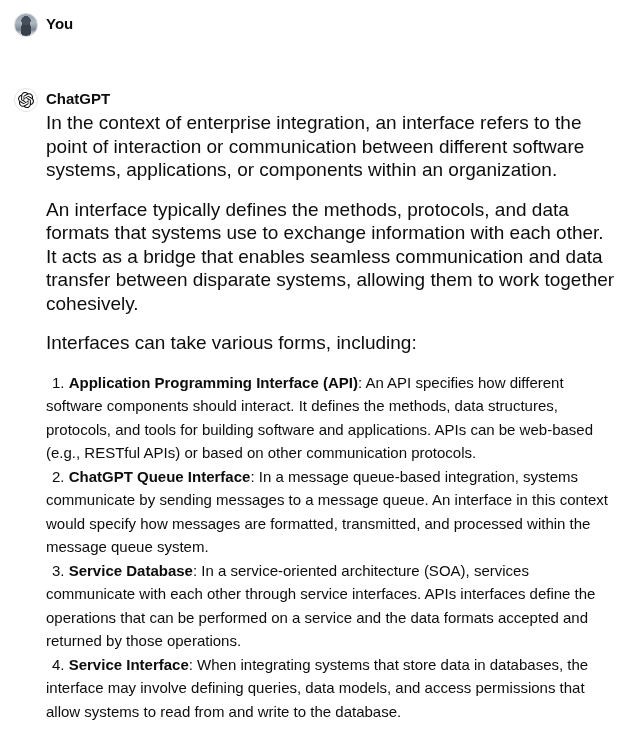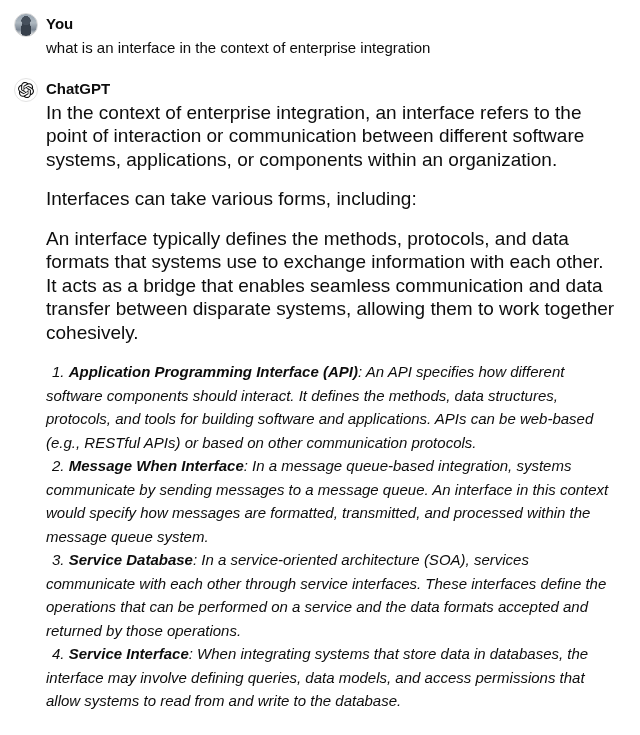--- a/index.html
+++ b/index.html
@@ -17,21 +17,21 @@
   }
   .chat {
     padding: 12px 22px 6px 14px;
   }
   .message {
     display: flex;
     gap: 4px;
     justify-content: flex-end;
   }
   .message + .message {
-    margin-top: 17px;
+    margin-top: 50px;
   }
   .avatar-col {
     width: 28px;
     flex-shrink: 0;
   }
   .avatar {
     width: 24px;
     height: 24px;
     border-radius: 50%;
     margin-top: 1px;
@@ -78,58 +78,56 @@
   .para + .para {
     margin-top: 16px;
   }
   .list {
     margin-top: 16px;
     font-size: 15px;
     line-height: 23.5px;
   }
   .list-item {
     text-indent: 6px;
-    font-style: italic;
   }
   .list-item .bold {
     font-weight: 700;
   }
 </style>
 </head>
 <body>
 
 <div class="chat">
 
   <div class="message">
     <div class="avatar-col">
       <div class="avatar user-avatar"></div>
     </div>
     <div class="content">
       <div class="sender">You</div>
-      <div class="msg-text">what is an interface in the context of enterprise integration</div>
     </div>
   </div>
 
   <div class="message">
     <div class="avatar-col">
       <div class="avatar bot-avatar">
         <svg viewBox="0 0 24 24" xmlns="http://www.w3.org/2000/svg" aria-hidden="true">
           <path fill="#0d0d0d" d="M22.2819 9.8211a5.9847 5.9847 0 0 0-.5157-4.9108 6.0462 6.0462 0 0 0-6.5098-2.9A6.0651 6.0651 0 0 0 4.9807 4.1818a5.9847 5.9847 0 0 0-3.9977 2.9 6.0462 6.0462 0 0 0 .7427 7.0966 5.98 5.98 0 0 0 .511 4.9107 6.051 6.051 0 0 0 6.5146 2.9001A5.9847 5.9847 0 0 0 13.2599 24a6.0557 6.0557 0 0 0 5.7718-4.2058 5.9894 5.9894 0 0 0 3.9977-2.9001 6.0557 6.0557 0 0 0-.7475-7.073zm-9.022 12.6081a4.4755 4.4755 0 0 1-2.8764-1.0408l.1419-.0804 4.7783-2.7582a.7948.7948 0 0 0 .3927-.6813v-6.7369l2.02 1.1686a.071.071 0 0 1 .038.052v5.5826a4.504 4.504 0 0 1-4.4945 4.4944zm-9.6607-4.1254a4.4708 4.4708 0 0 1-.5346-3.0137l.142.0852 4.783 2.7582a.7712.7712 0 0 0 .7806 0l5.8428-3.3685v2.3324a.0804.0804 0 0 1-.0332.0615L9.74 19.9502a4.4992 4.4992 0 0 1-6.1408-1.6464zM2.3408 7.8956a4.485 4.485 0 0 1 2.3655-1.9728V11.6a.7664.7664 0 0 0 .3879.6765l5.8144 3.3543-2.0201 1.1685a.0757.0757 0 0 1-.071 0l-4.8303-2.7865A4.504 4.504 0 0 1 2.3408 7.8956zm16.5963 3.8558L13.1038 8.364 15.1192 7.2a.0757.0757 0 0 1 .071 0l4.8303 2.7913a4.4944 4.4944 0 0 1-.6765 8.1042v-5.6772a.79.79 0 0 0-.407-.667zm2.0107-3.0231l-.142-.0852-4.7735-2.7818a.7759.7759 0 0 0-.7854 0L9.409 9.2297V6.8974a.0662.0662 0 0 1 .0284-.0615l4.8303-2.7866a4.4992 4.4992 0 0 1 6.6802 4.66zM8.3065 12.863l-2.02-1.1638a.0804.0804 0 0 1-.038-.0567V6.0742a4.4992 4.4992 0 0 1 7.3757-3.4537l-.142.0805L8.704 5.459a.7948.7948 0 0 0-.3927.6813zm1.0976-2.3654l2.602-1.4998 2.6069 1.4998v2.9994l-2.5974 1.4997-2.6067-1.4997z"></path>
         </svg>
       </div>
     </div>
     <div class="content">
       <div class="sender">ChatGPT</div>
       <div>
           <div class="para">In the context of enterprise integration, an interface refers to the point of interaction or communication between different software systems, applications, or components within an organization.</div>
+          <div class="para">An interface typically defines the methods, protocols, and data formats that systems use to exchange information with each other. It acts as a bridge that enables seamless communication and data transfer between disparate systems, allowing them to work together cohesively.</div>
           <div class="para">Interfaces can take various forms, including:</div>
-          <div class="para">An interface typically defines the methods, protocols, and data formats that systems use to exchange information with each other. It acts as a bridge that enables seamless communication and data transfer between disparate systems, allowing them to work together cohesively.</div>
           <div class="list">
             <div class="list-item"><span class="num">1. </span><span class="bold">Application Programming Interface (API)</span><span class="rest">: An API specifies how different software components should interact. It defines the methods, data structures, protocols, and tools for building software and applications. APIs can be web-based (e.g., RESTful APIs) or based on other communication protocols.</span></div>
-            <div class="list-item"><span class="num">2. </span><span class="bold">Message When Interface</span><span class="rest">: In a message queue-based integration, systems communicate by sending messages to a message queue. An interface in this context would specify how messages are formatted, transmitted, and processed within the message queue system.</span></div>
-            <div class="list-item"><span class="num">3. </span><span class="bold">Service Database</span><span class="rest">: In a service-oriented architecture (SOA), services communicate with each other through service interfaces. These interfaces define the operations that can be performed on a service and the data formats accepted and returned by those operations.</span></div>
+            <div class="list-item"><span class="num">2. </span><span class="bold">ChatGPT Queue Interface</span><span class="rest">: In a message queue-based integration, systems communicate by sending messages to a message queue. An interface in this context would specify how messages are formatted, transmitted, and processed within the message queue system.</span></div>
+            <div class="list-item"><span class="num">3. </span><span class="bold">Service Database</span><span class="rest">: In a service-oriented architecture (SOA), services communicate with each other through service interfaces. APIs interfaces define the operations that can be performed on a service and the data formats accepted and returned by those operations.</span></div>
             <div class="list-item"><span class="num">4. </span><span class="bold">Service Interface</span><span class="rest">: When integrating systems that store data in databases, the interface may involve defining queries, data models, and access permissions that allow systems to read from and write to the database.</span></div>
           </div>
         </div>
     </div>
   </div>
 
 </div>
 
 </body></html>

